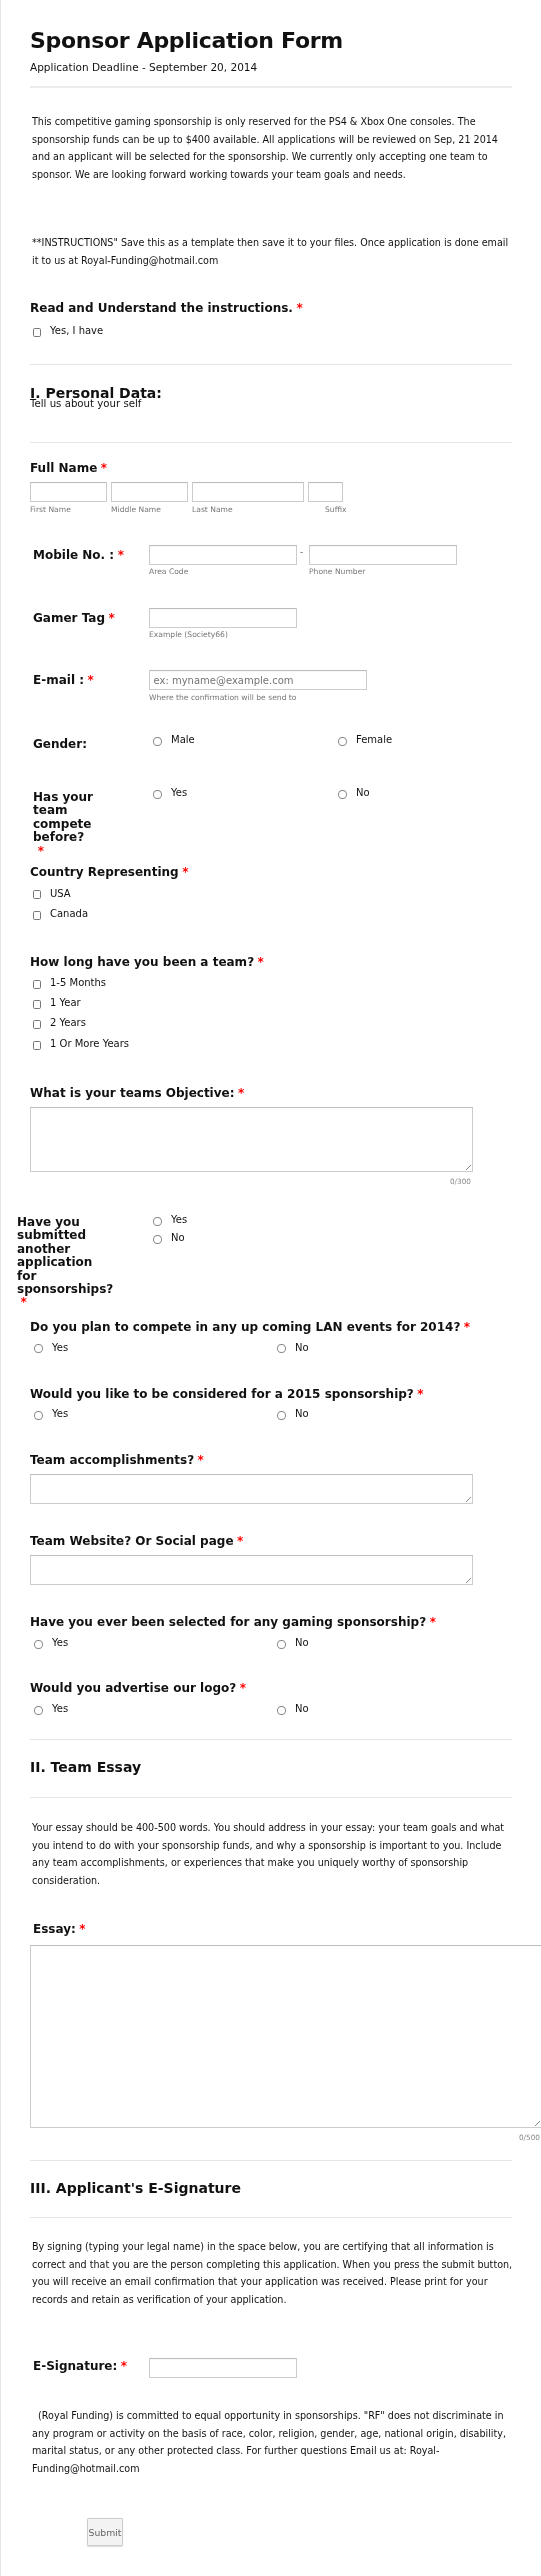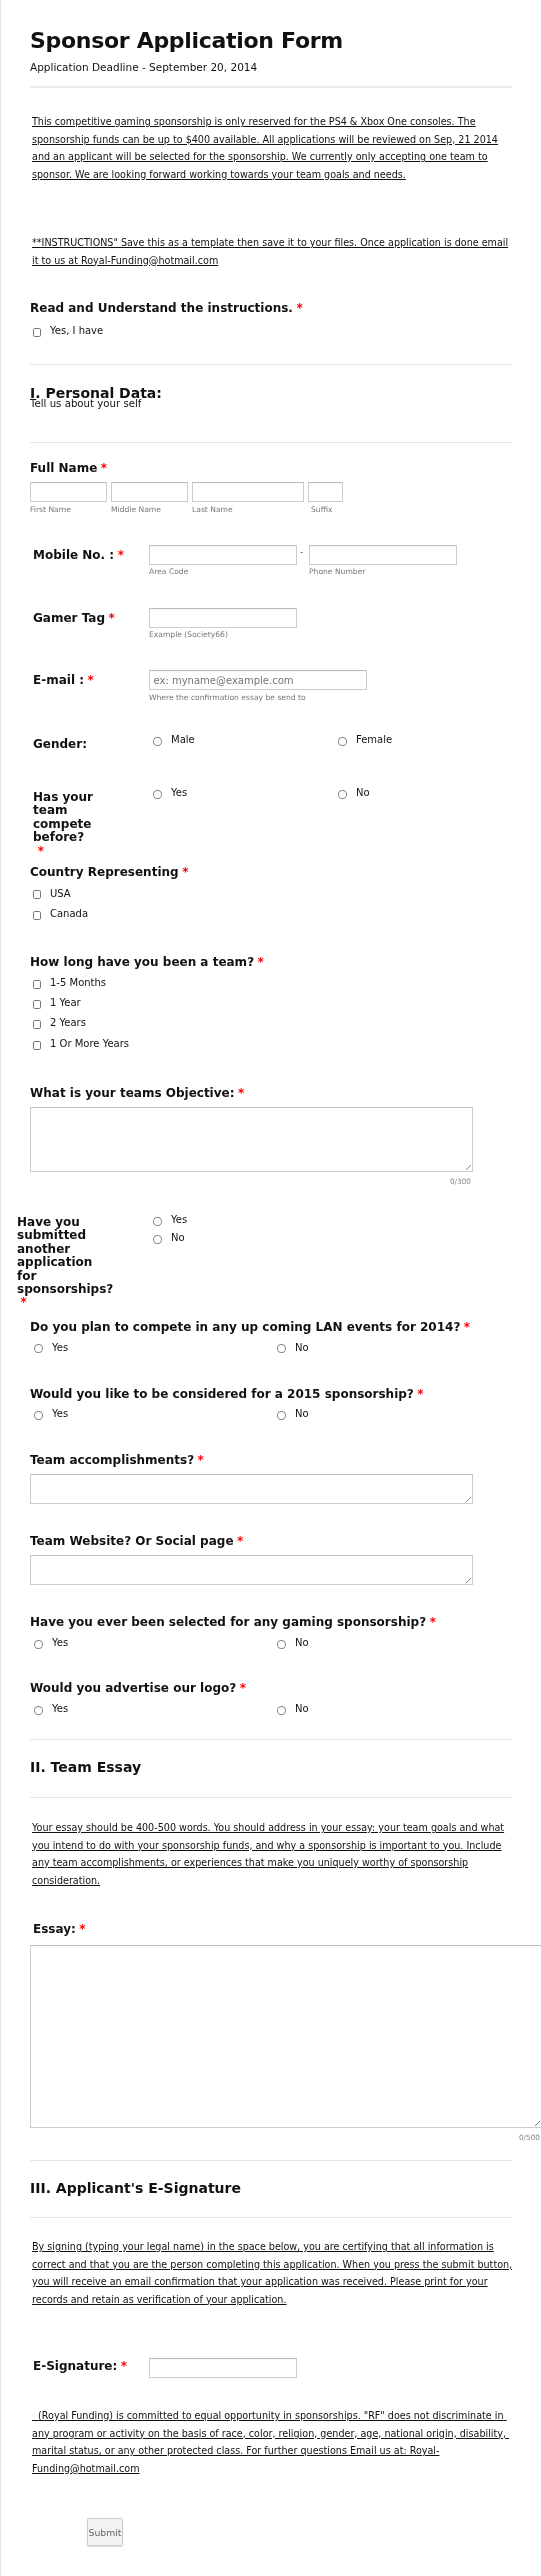--- a/index.html
+++ b/index.html
@@ -3,21 +3,21 @@
 <meta charset="utf-8">
 <style>
   html, body { margin: 0; padding: 0; background: #fff; }
   body { width: 541px; height: 2576px; position: relative; overflow: hidden;
          font-family: "DejaVu Sans", sans-serif; color: #111; border-left: 0.6px solid #e5e5e5; box-sizing: border-box; }
   .abs { position: absolute; }
   .title { left: 29px; top: 28px; font-size: 22px; font-weight: bold; letter-spacing: -0.3px; }
   .subtitle { left: 29px; top: 61px; font-size: 10.5px; }
   .hr { position: absolute; left: 29px; width: 482px; height: 0.6px; background: #e6e6e6; }
   .hr.thick { height: 1.7px; background: #ececec; }
-  .para { position: absolute; left: 31px; width: 483px; font-size: 9.6px; line-height: 17.5px; color: #111; text-decoration: underline; }
+  .para { position: absolute; left: 31px; width: 483px; font-size: 9.6px; line-height: 17.5px; color: #111; }
   .q { position: absolute; font-size: 12px; font-weight: bold; color: #111; }
   .req { color: #f00; font-weight: bold; margin-left: 3.5px; }
   .sec-title { position: absolute; left: 29px; font-size: 14px; font-weight: bold; }
   .sec-sub { position: absolute; left: 29px; font-size: 10.2px; }
   .inp { position: absolute; border: 0.6px solid #ccc; border-top-color: #bdbdbd; background: #fff; box-sizing: border-box; height: 20px;
          box-shadow: inset 0 0.6px 0.6px rgba(0,0,0,0.06); font-family: "DejaVu Sans", sans-serif; font-size: 10px; padding: 0 3.5px; color: #999; }
   .sublabel { position: absolute; font-size: 7.6px; color: #777; }
   .cb { position: absolute; width: 7.6px; height: 9.3px; border: 0.6px solid #777; border-radius: 1.7px; box-sizing: border-box; background: #fff; }
   .rd { position: absolute; width: 8.7px; height: 9.3px; border: 0.6px solid #888; border-radius: 50%; box-sizing: border-box; background: #fff; }
   .opt { position: absolute; font-size: 10px; color: #111; }
@@ -50,36 +50,36 @@
 <div class="hr" style="top:442px"></div>
 
 <div class="q" style="left:29px; top:461px"><span>Full Name</span><span class="req">*</span></div>
 <input class="inp" style="left: 29px; top: 482px; width: 77px;">
 <input class="inp" style="left: 110px; top: 482px; width: 77px;">
 <input class="inp" style="left: 191px; top: 482px; width: 112px;">
 <input class="inp" style="left: 307px; top: 482px; width: 35px;">
 <div class="sublabel" style="left:29px; top:505px">First Name</div>
 <div class="sublabel" style="left:110px; top:505px">Middle Name</div>
 <div class="sublabel" style="left:191px; top:505px">Last Name</div>
-<div class="sublabel" style="left:310px; top:505px">Suffix</div>
+<div class="sublabel" style="left:324px; top:505px">Suffix</div>
 
 <div class="q" style="left:32px; top:548px"><span>Mobile No. :</span><span class="req">*</span></div>
 <input class="inp" style="left: 148px; top: 545px; width: 148px;">
 <div class="opt" style="left:299px; top:547px; font-size:8.7px; color:#555">-</div>
 <input class="inp" style="left: 308px; top: 545px; width: 148px;">
 <div class="sublabel" style="left:148px; top:567px">Area Code</div>
 <div class="sublabel" style="left:308px; top:567px">Phone Number</div>
 
 <div class="q" style="left:32px; top:611px"><span>Gamer Tag</span><span class="req">*</span></div>
 <input class="inp" style="left: 148px; top: 608px; width: 148px;">
 <div class="sublabel" style="left:148px; top:630px">Example (Society66)</div>
 
 <div class="q" style="left:32px; top:673px"><span>E-mail :</span><span class="req">*</span></div>
 <input class="inp" style="left: 148px; top: 670px; width: 218px;" placeholder="ex: myname@example.com">
-<div class="sublabel" style="left:148px; top:693px">Where the confirmation essay be send to</div>
+<div class="sublabel" style="left:148px; top:693px">Where the confirmation will be send to</div>
 
 <div class="q" style="left:32px; top:737px">Gender:</div>
 <div class="rd" style="left:152px; top:737px"></div>
 <div class="opt" style="left:170px; top:734px">Male</div>
 <div class="rd" style="left:337px; top:737px"></div>
 <div class="opt" style="left:355px; top:734px">Female</div>
 
 <div class="q" style="left:32px; top:791px; width:93px; line-height:13.4px"><span>Has your team compete before?</span><br><span class="req" style="margin-left:4.7px">*</span></div>
 <div class="rd" style="left:152px; top:790px"></div>
 <div class="opt" style="left:170px; top:787px">Yes</div>

